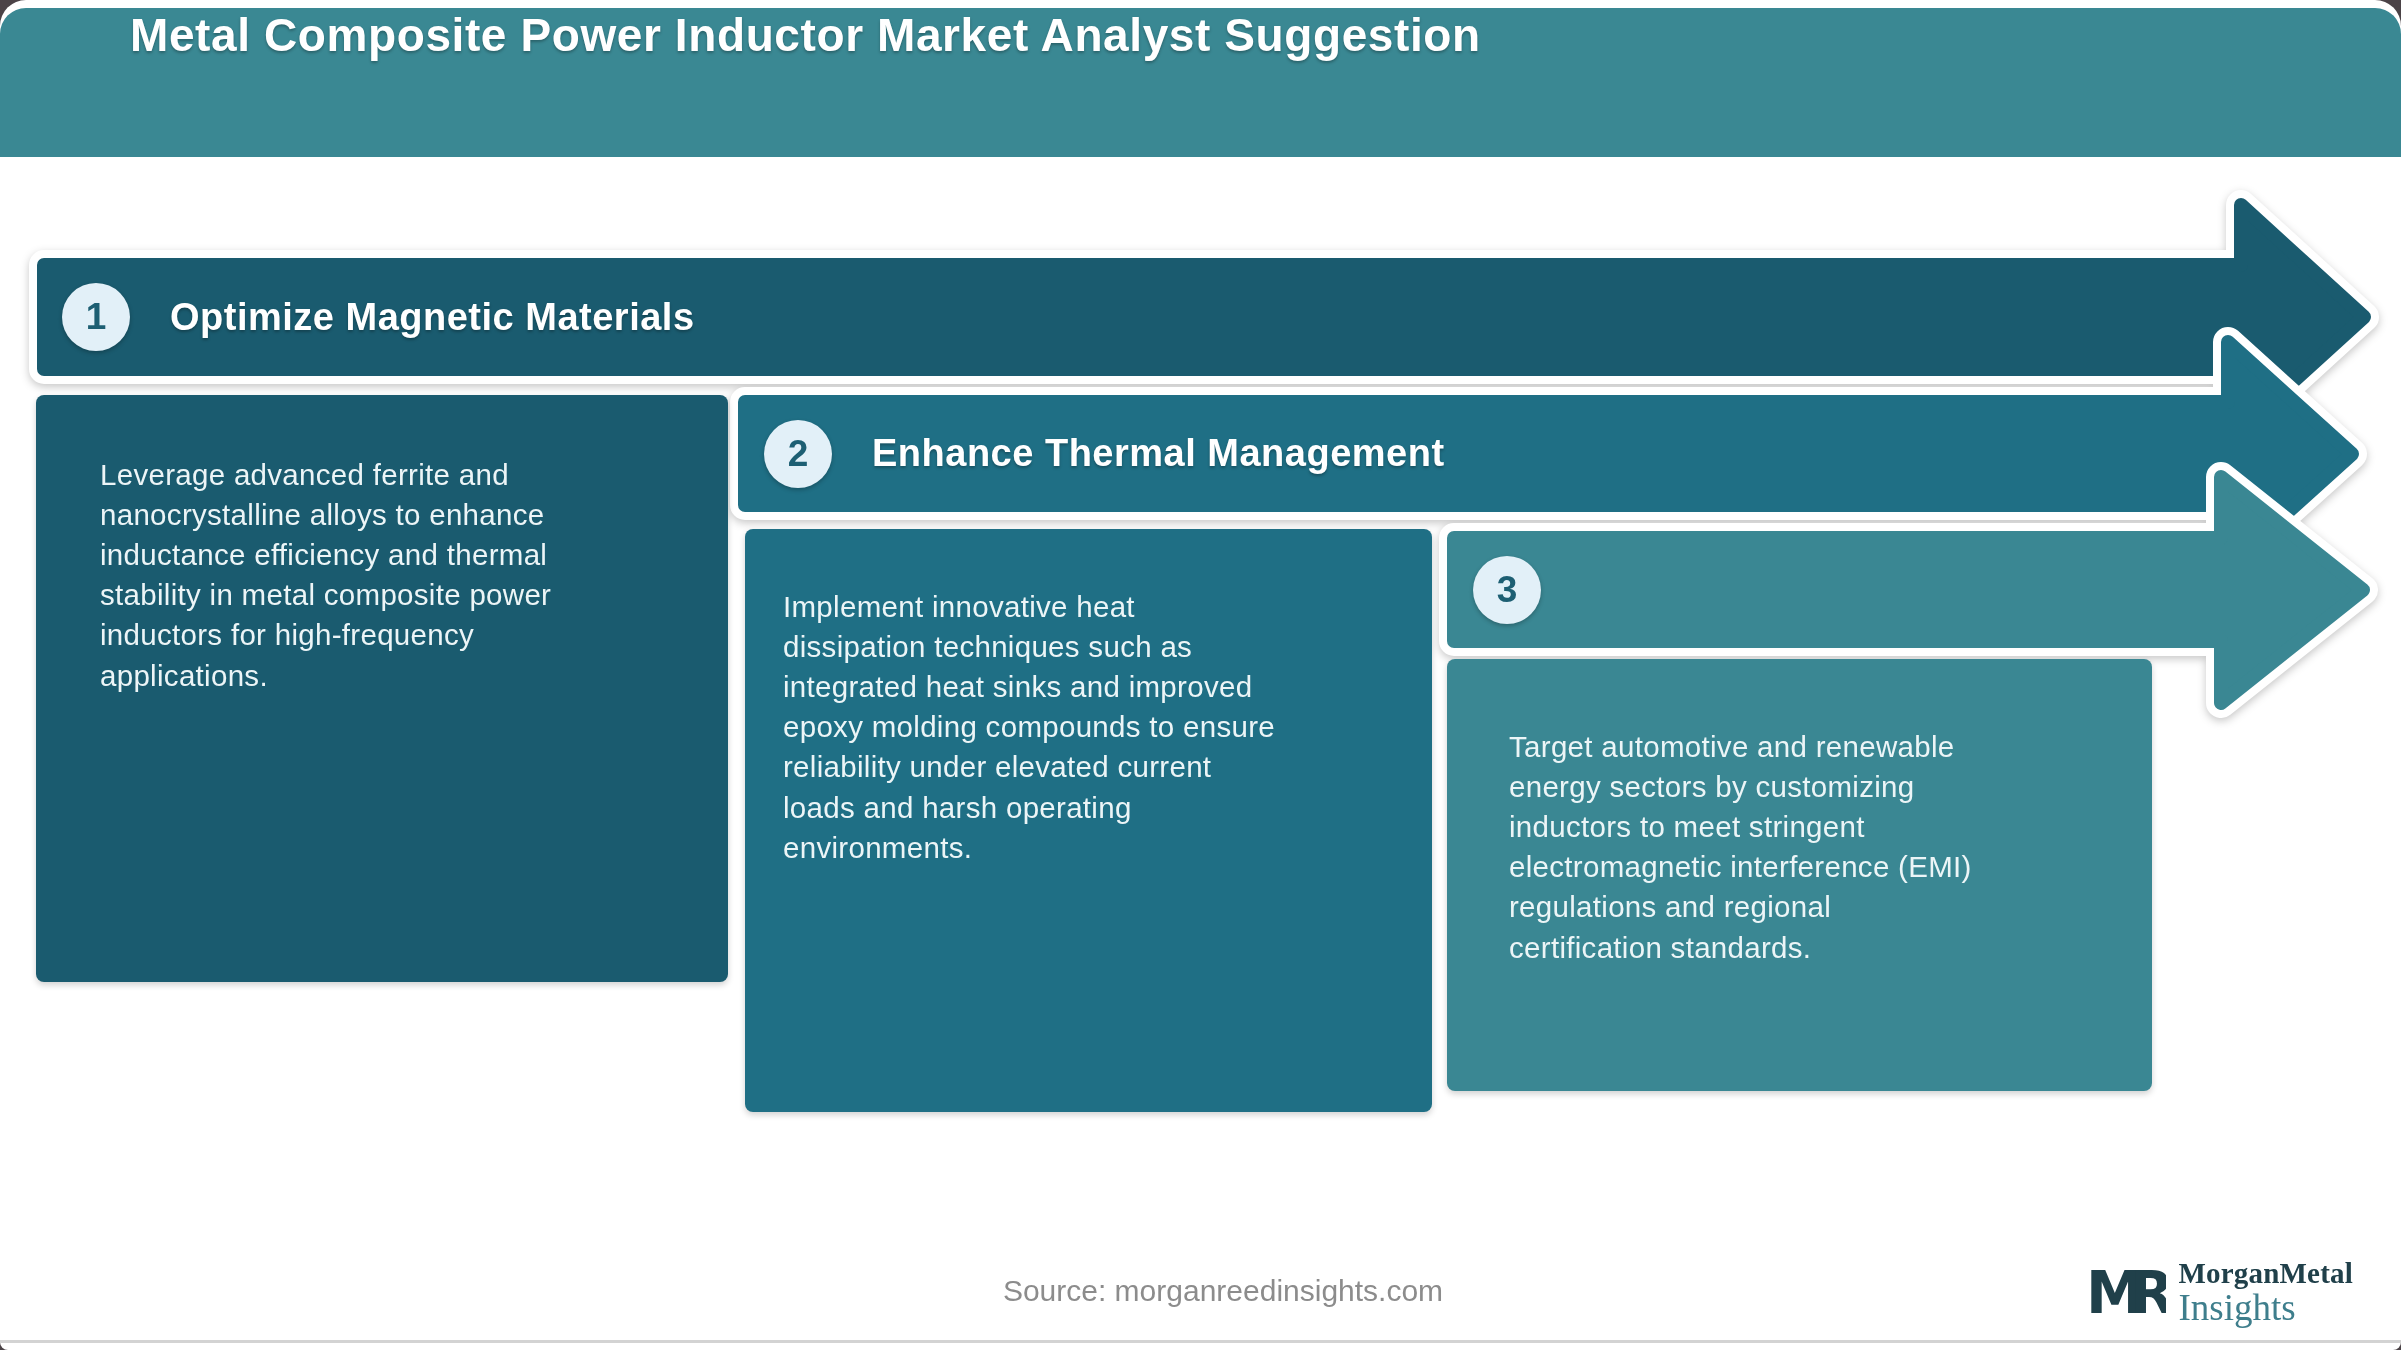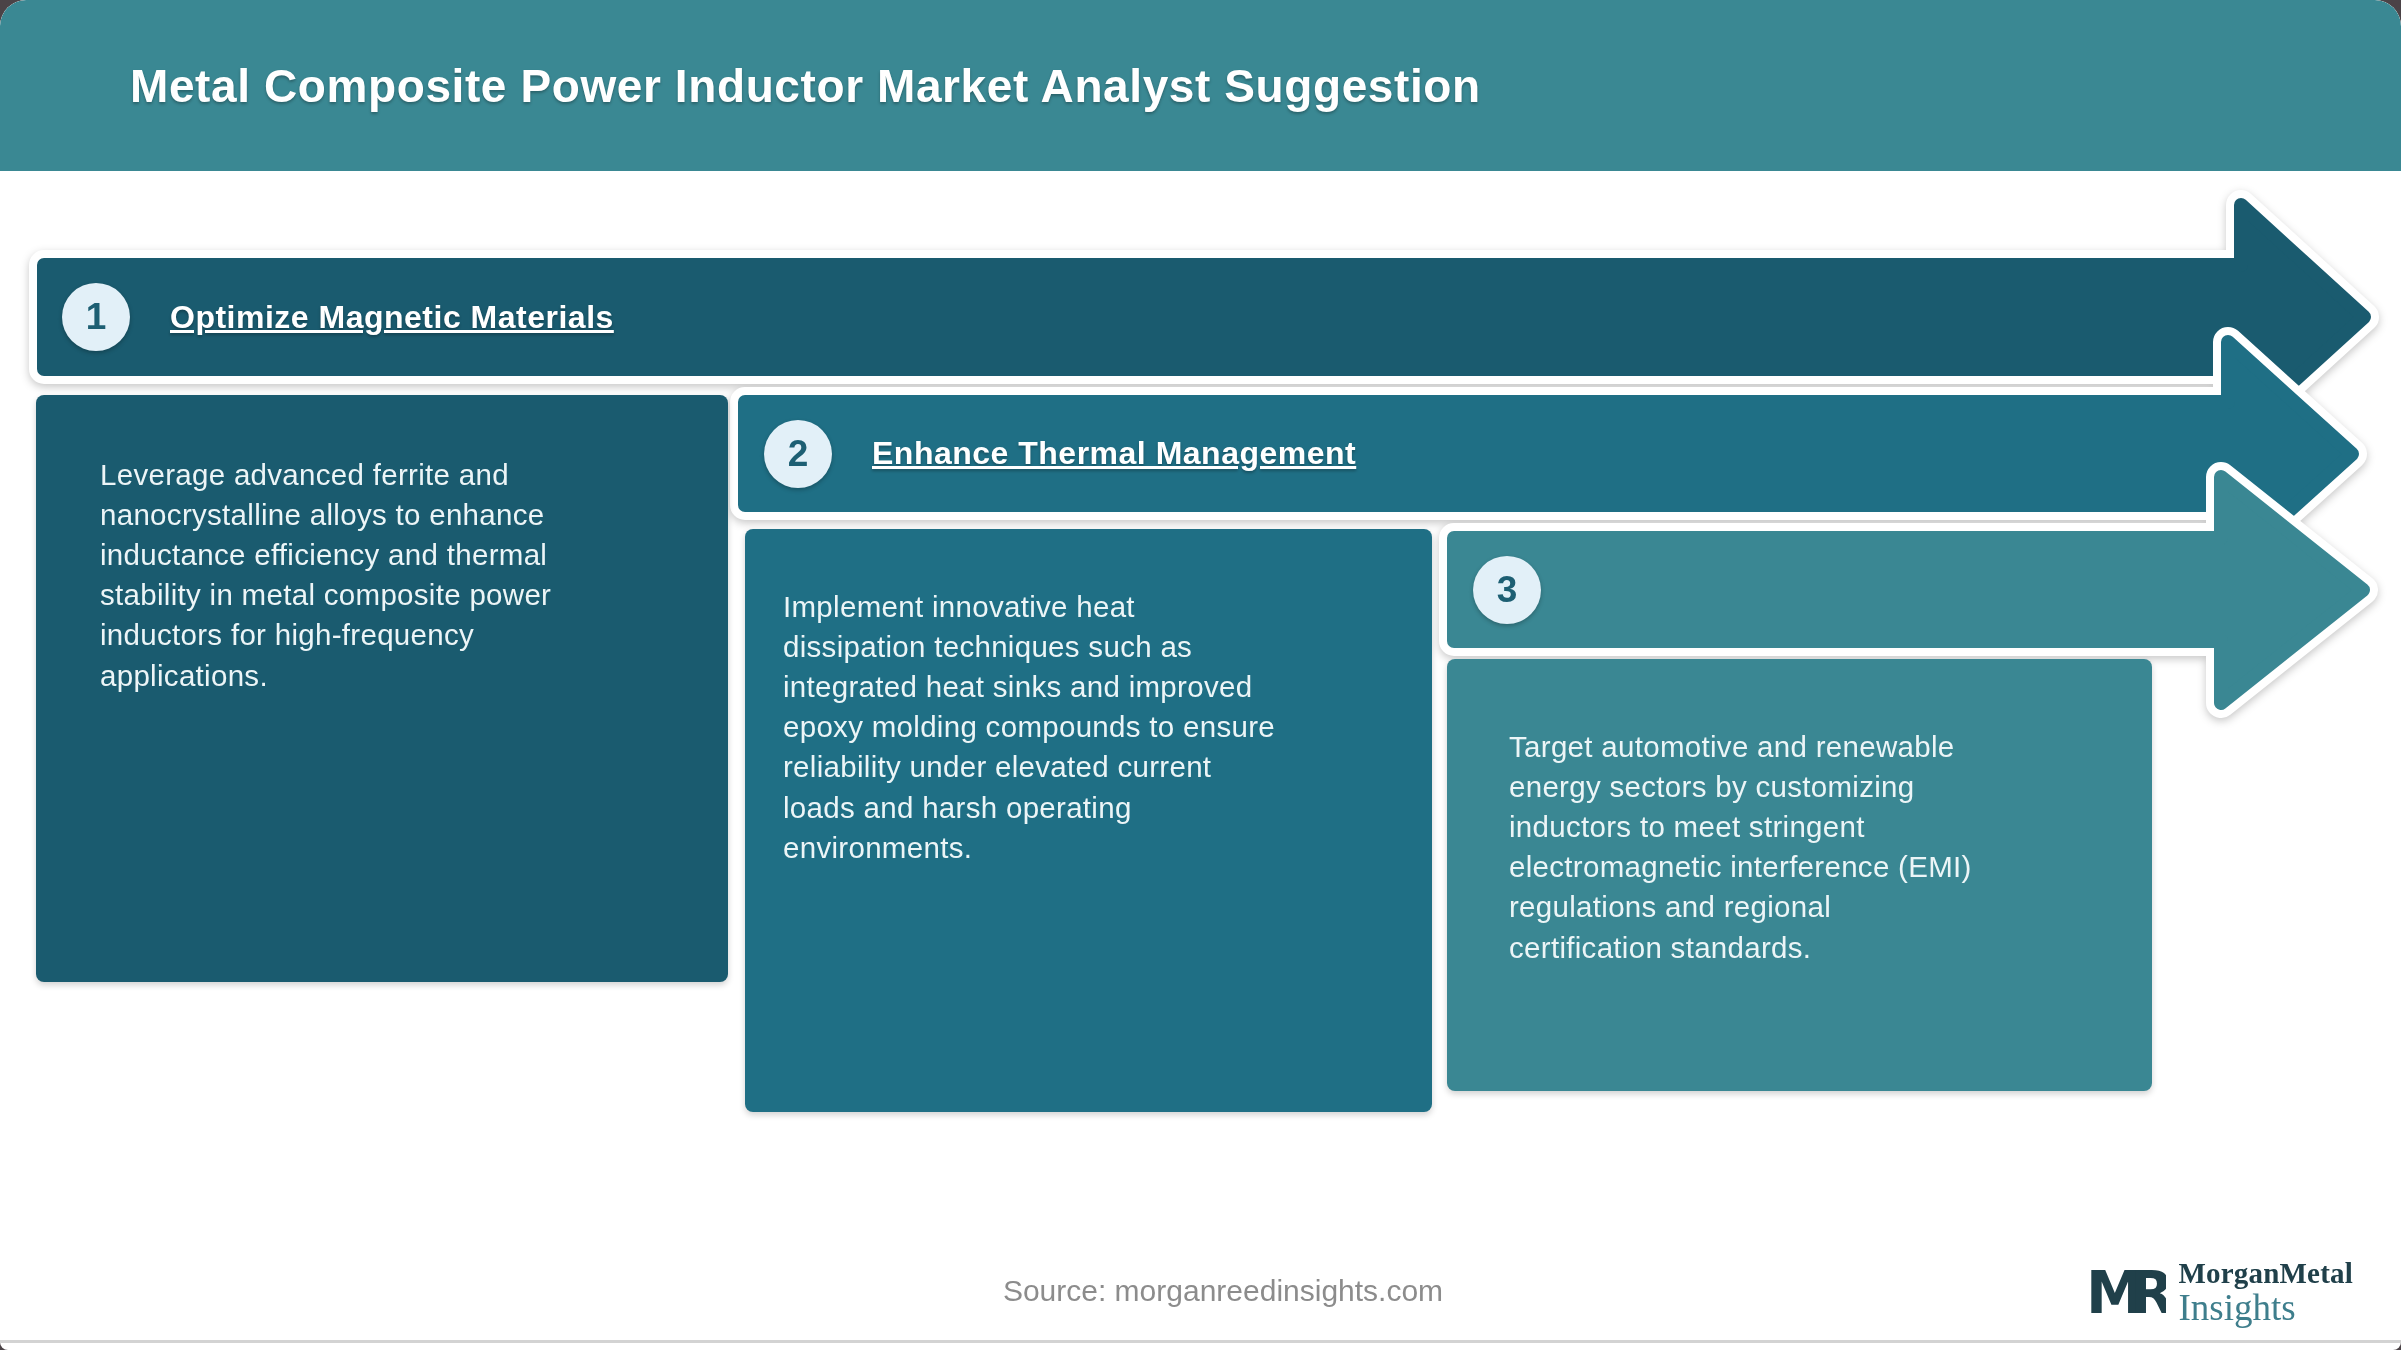--- a/index.html
+++ b/index.html
@@ -3,40 +3,40 @@
 <meta charset="utf-8">
 <style>
   html,body{margin:0;padding:0;background:#4B4347;}
   *{box-sizing:border-box;}
   .canvas{position:relative;width:2401px;height:1350px;background:#4B4347;
           font-family:"Liberation Sans", sans-serif;}
   .page{position:absolute;inset:0;background:#ffffff;
         border-radius:26px 26px 8px 8px;overflow:hidden;}
 
   
-  .header{position:absolute;left:0;top:0;width:2401px;height:171px;
-          border-radius:26px 26px 0 0;display:flex;align-items:center;}
+  .header{position:absolute;left:0;top:8px;width:2401px;height:149px;
+          border-radius:26px 26px 0 0;display:flex;align-items:flex-start;}
   .header .title{margin-left:130px;font-size:46px;font-weight:700;color:#ffffff;
                  letter-spacing:0.6px;text-shadow:0 2px 3px rgba(0,0,0,0.28);}
 
   
   .arrow-layer{position:absolute;left:0;top:0;width:2401px;height:1350px;z-index:1;
                filter:drop-shadow(0 3px 4px rgba(0,0,0,0.22));}
   .arrow-layer polygon{stroke-linejoin:round;}
 
   
   .step-row{position:absolute;display:flex;align-items:center;gap:40px;z-index:3;}
   #row1{left:62px;top:258px;height:118px;}
   #row2{left:764px;top:395px;height:117px;}
   #row3{left:1473px;top:531px;height:117px;}
   .num-circle{width:68px;height:68px;border-radius:50%;display:flex;align-items:center;
               justify-content:center;font-size:37px;font-weight:700;flex:0 0 auto;
               box-shadow:0 2px 4px rgba(0,0,0,0.25);}
-  .step-title{font-size:32px;font-weight:700;color:#ffffff;letter-spacing:0.5px;
-              text-shadow:0 2px 3px rgba(0,0,0,0.28);white-space:nowrap;text-decoration:underline;}
+  .step-title{font-size:38px;font-weight:700;color:#ffffff;letter-spacing:0.5px;
+              text-shadow:0 2px 3px rgba(0,0,0,0.28);white-space:nowrap;}
 
   
   .desc-box{position:absolute;z-index:2;border-radius:8px;color:#ECF5F7;
             font-size:29.5px;line-height:1.36;letter-spacing:0.3px;
             white-space:pre-line;box-shadow:0 3px 6px rgba(0,0,0,0.18);}
   #box1{left:36px;top:395px;width:692px;height:587px;padding:60px 56px 4px 64px;}
   #box2{left:745px;top:529px;width:687px;height:583px;padding:58px 50px 0 38px;}
   #box3{left:1447px;top:659px;width:705px;height:432px;padding:68px 50px 0 62px;}
 
   

